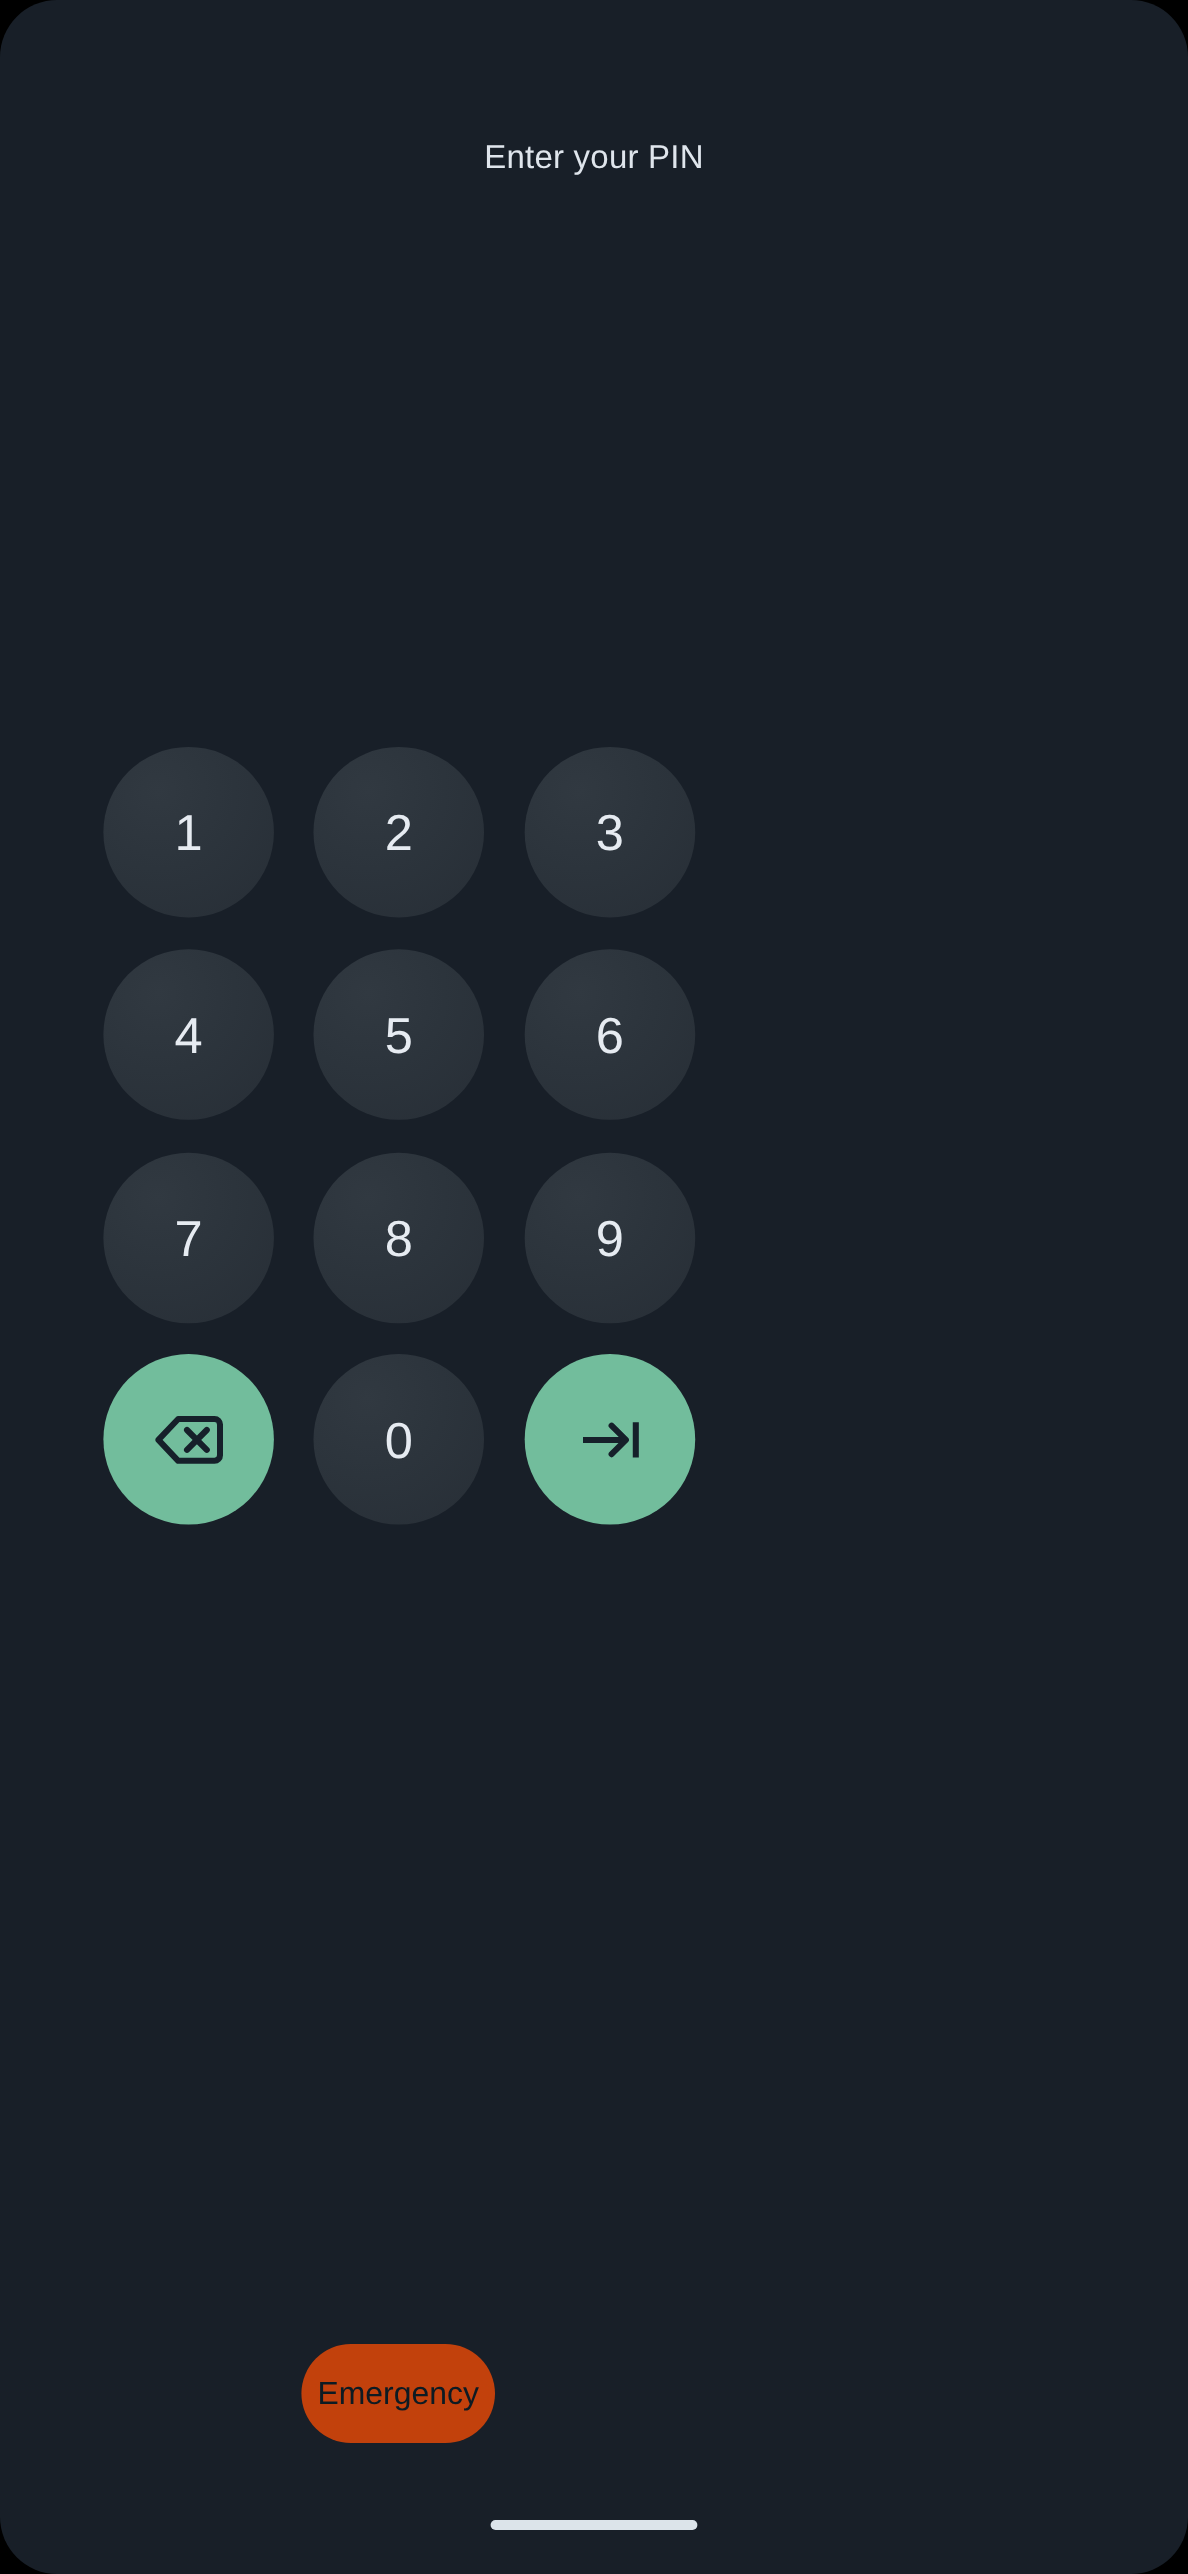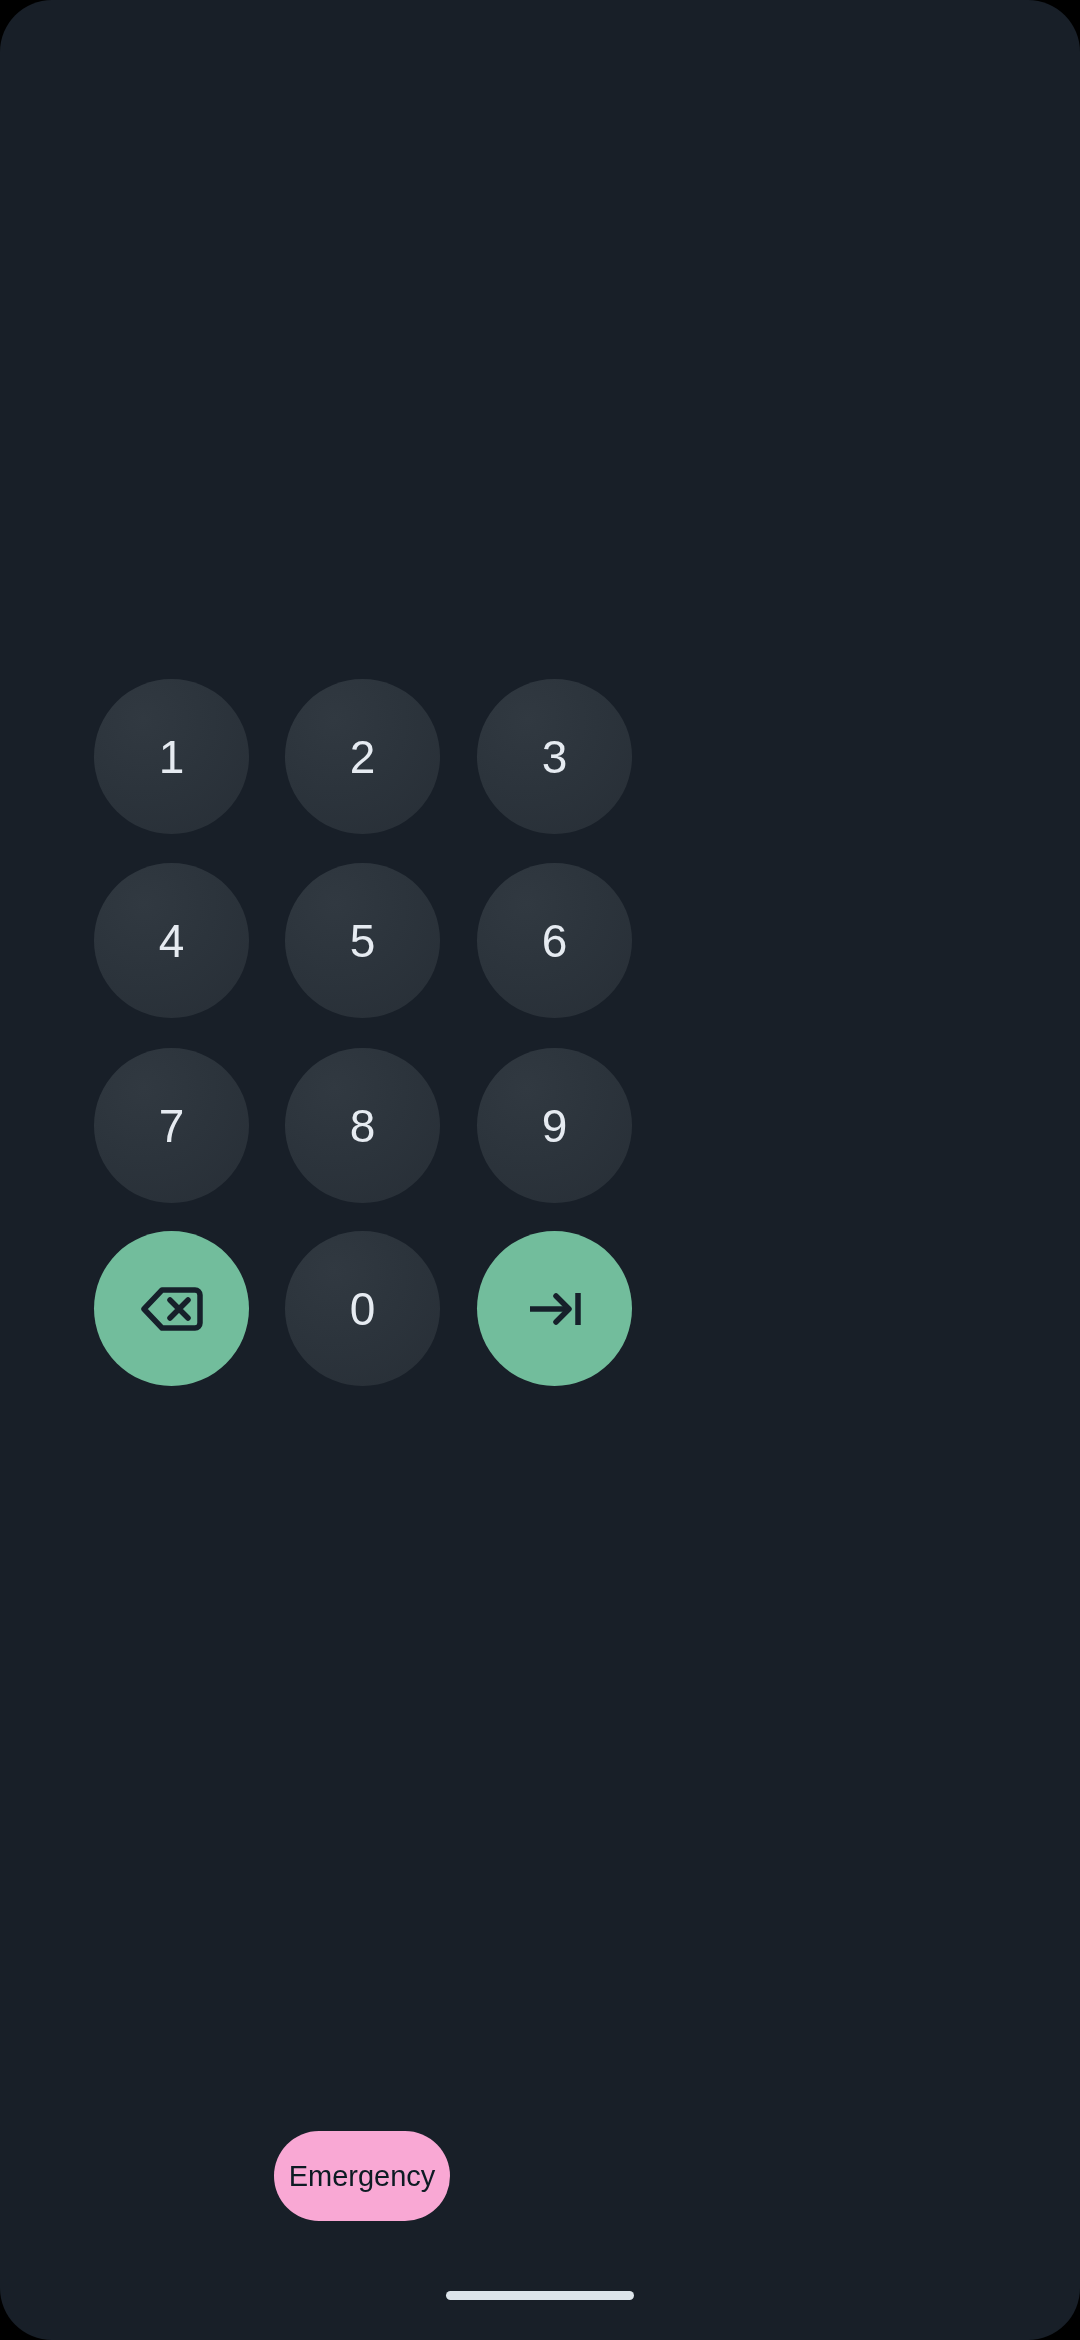--- a/index.html
+++ b/index.html
@@ -111,21 +111,21 @@
     display: block;
   }
 
   
   .emergency-btn {
     position: absolute;
     left: 274px;
     top: 2131px;
     width: 176px;
     height: 90px;
-    background: #f9a8d4;
+    background: #c2410c;
     border-radius: 45px;
     border: none;
     display: flex;
     align-items: center;
     justify-content: center;
     cursor: pointer;
     padding: 0;
   }
   .emergency-label {
     color: #0d1b23;
@@ -145,20 +145,21 @@
     background: #dce4ea;
     border-radius: 5px;
   }
 </style>
 </head>
 <body>
 
 <div class="device">
   <div class="screen">
 
+    <div class="pin-title">Enter your PIN</div>
 
     <div class="pin-entry-zone"></div>
 
     <div class="keypad">
 
       <div class="key key-digit row-0 col-0">
         <span class="key-label">1</span>
       </div>
       <div class="key key-digit row-0 col-1">
         <span class="key-label">2</span>

